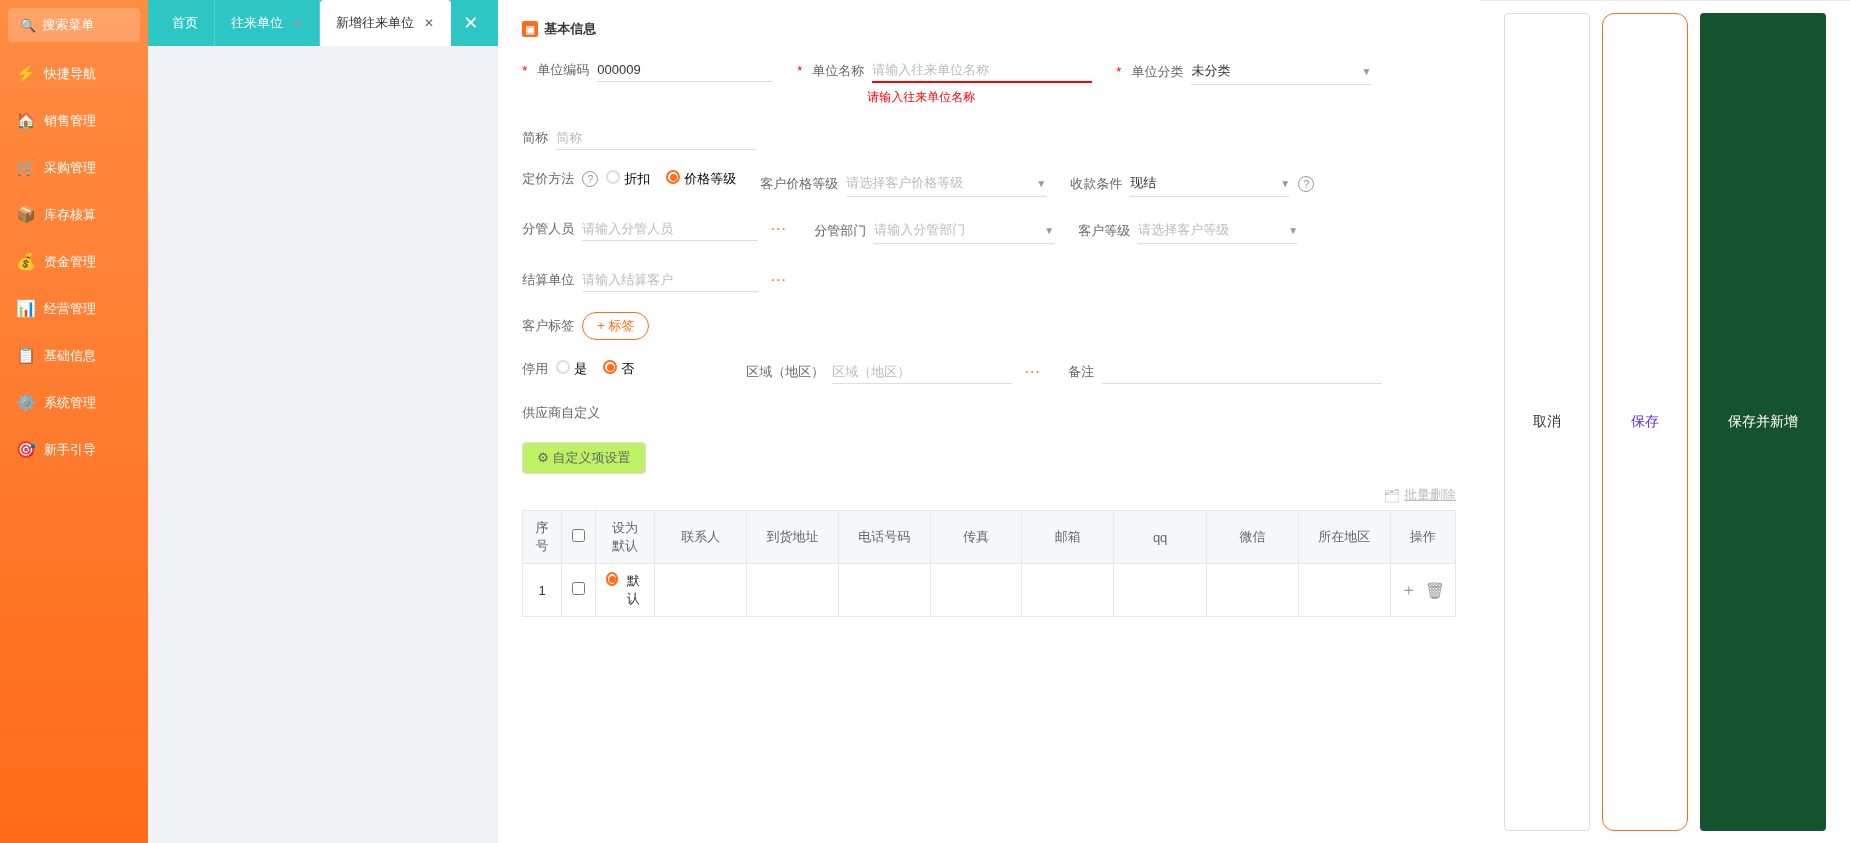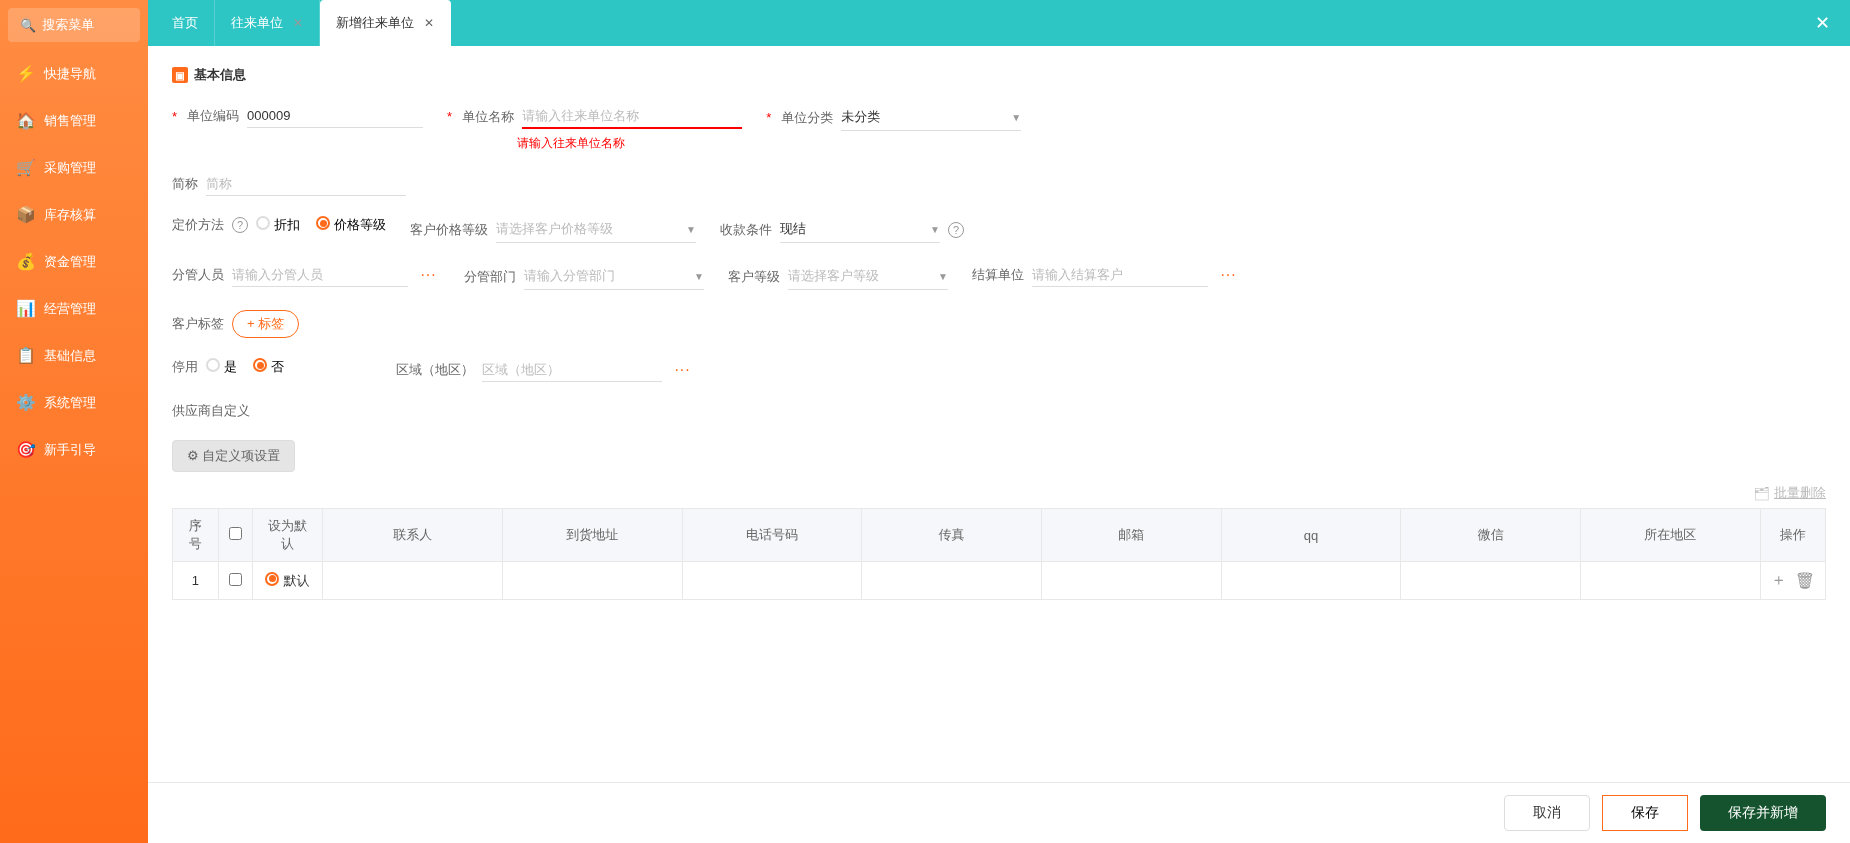--- a/index.html
+++ b/index.html
@@ -33,21 +33,21 @@
       display: flex;
       align-items: center;
       gap: 6px;
       cursor: pointer;
     }
 
     
     .main {
       flex: 1;
       display: flex;
-      flex-direction: column;
+      flex-direction: row;
       background: #f0f2f5;
       overflow: hidden;
     }
 
     
     .tab-bar {
       display: flex;
       align-items: center;
       background: #2ec5c5;
       height: 46px;
@@ -226,21 +226,21 @@
       font-size: 11px;
       cursor: pointer;
     }
 
     
     .custom-btn {
       display: flex;
       align-items: center;
       gap: 6px;
       border: 1px solid #ddd;
-      background: #e5e5e5;
+      background: #bef264;
       padding: 6px 14px;
       border-radius: 4px;
       cursor: pointer;
       font-size: 13px;
       color: #666;
       margin-bottom: 12px;
     }
 
     
     .batch-delete {
@@ -292,24 +292,24 @@
       background: white;
       border-radius: 4px;
       cursor: pointer;
       font-size: 14px;
       color: #333;
     }
     .btn-save {
       padding: 8px 28px;
       border: 1px solid #ff6b1a;
       background: white;
-      border-radius: 0;
+      border-radius: 12px;
       cursor: pointer;
       font-size: 14px;
-      color: #000000;
+      color: #6d28d9;
     }
     .btn-save-new {
       padding: 8px 28px;
       border: none;
       background: #14532d;
       border-radius: 4px;
       cursor: pointer;
       font-size: 14px;
       color: white;
     }
@@ -522,20 +522,24 @@
           </div>
         </div>
       </div>
 
       <div class="form-group">
         <span class="form-label">区域（地区）</span>
         <input type="text" class="form-input" style="min-width: 180px;" placeholder="区域（地区）">
         <span class="more-btn">···</span>
       </div>
 
+      <div class="form-group">
+        <span class="form-label">备注</span>
+        <input type="text" class="form-input" style="min-width: 280px;">
+      </div>
     </div>
 
     <div class="form-row">
       <div class="form-group">
         <span class="form-label">供应商自定义</span>
       </div>
     </div>
 
     <button class="custom-btn">⚙ 自定义项设置</button>
 

